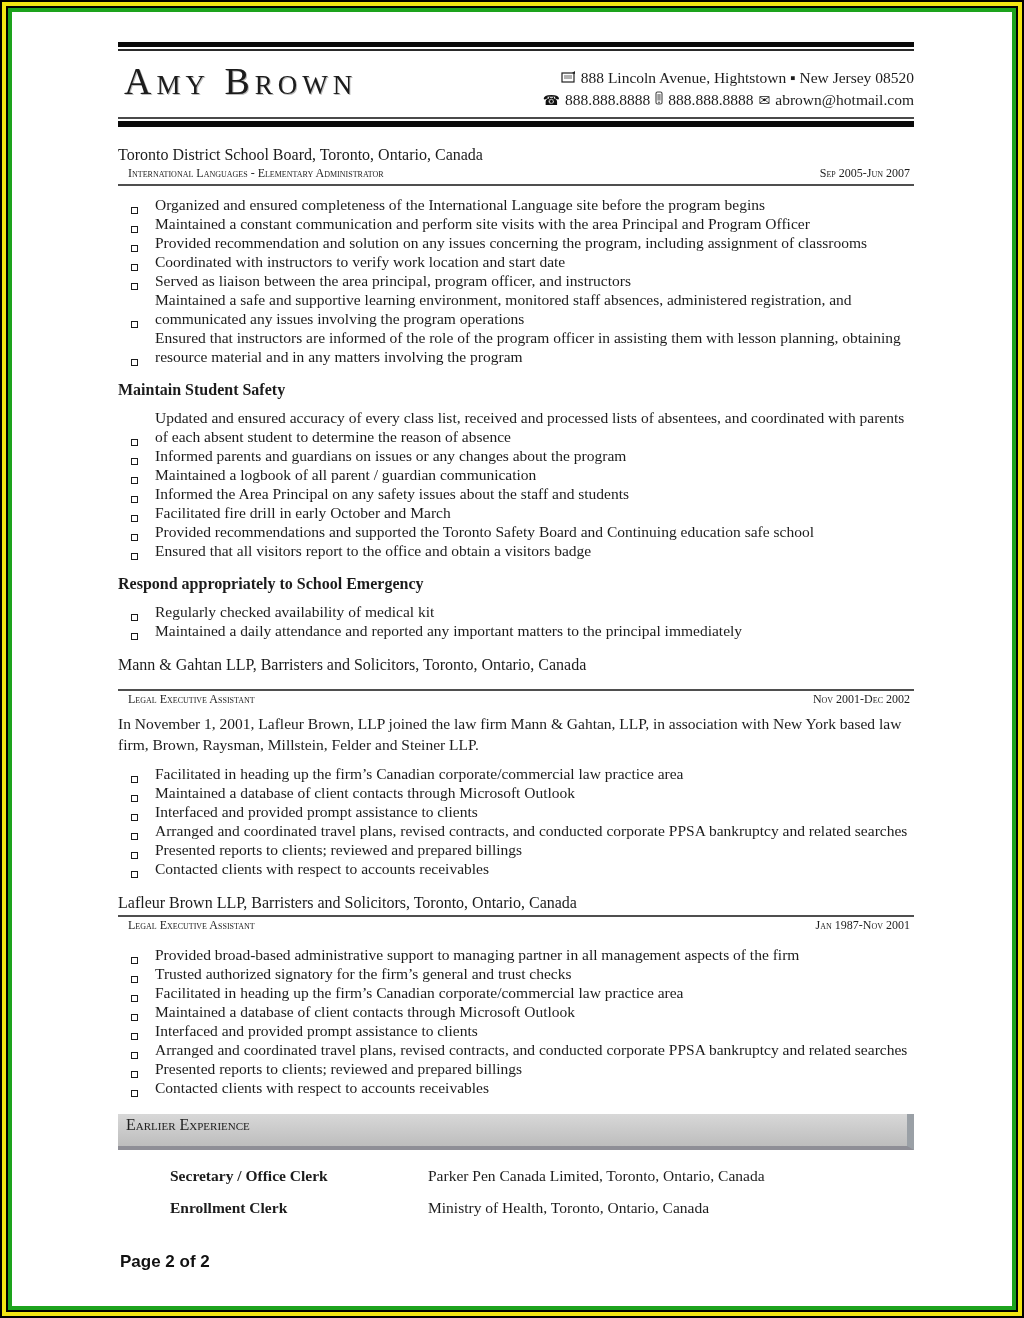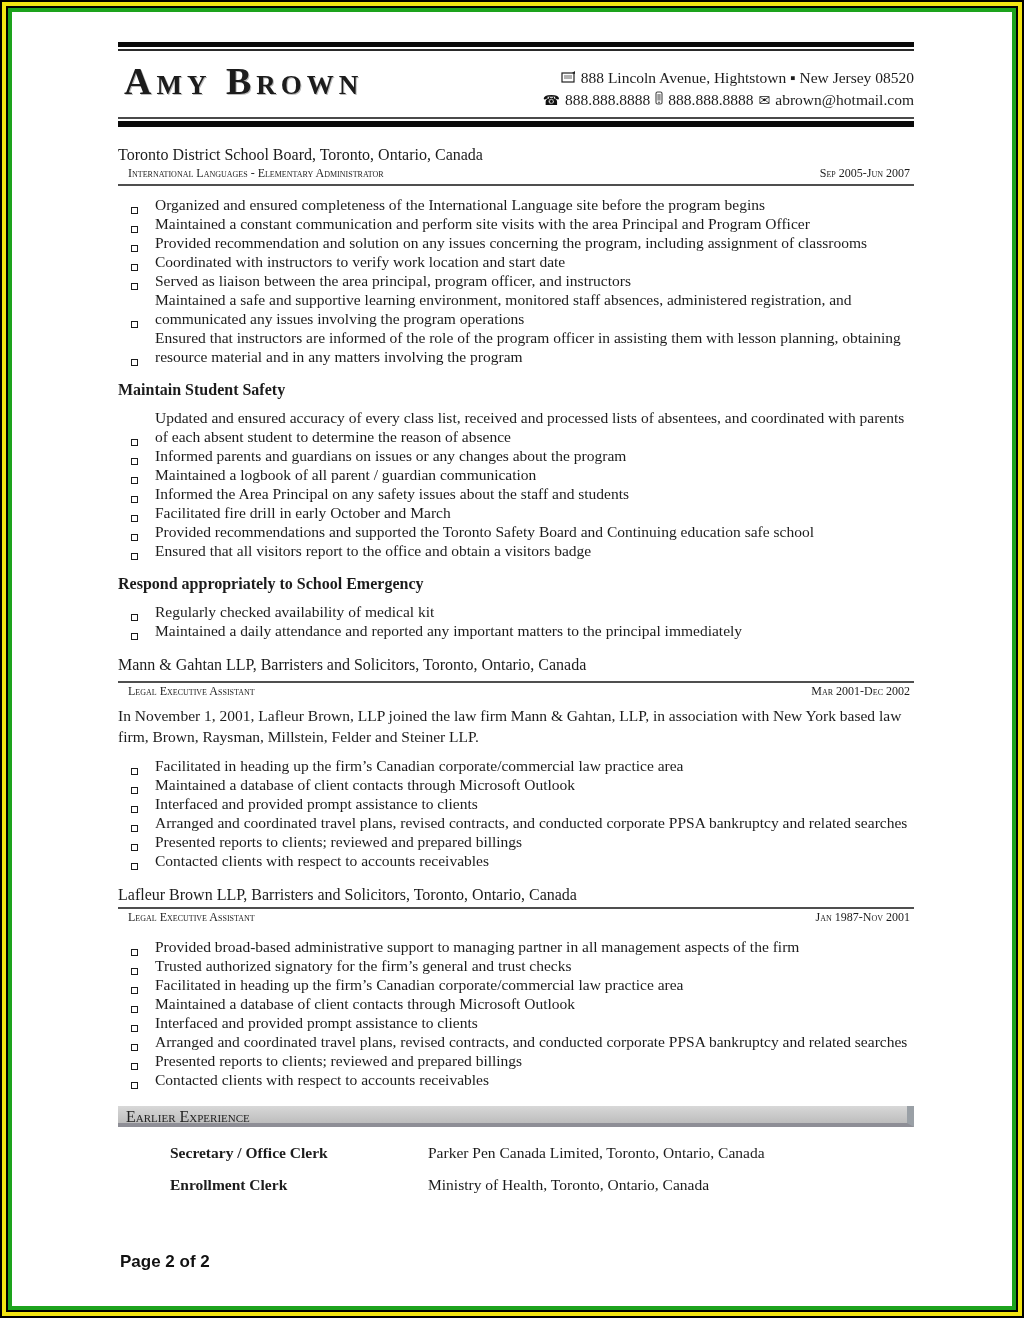--- a/index.html
+++ b/index.html
@@ -13,21 +13,21 @@
   .f2{inset:2px;border:4px solid #f2e413;}
   .f3{inset:6px;border:2px solid #000;}
   .f4{inset:8px;border:4px solid #1da31d;}
 
   .content{position:absolute;left:118px;top:42px;width:796px;}
 
   .rule-top{border-top:5px solid #0a0a0a;border-bottom:2px solid #2a2a2a;height:2px;}
   .rule-bottom{border-top:2px solid #4a4a4a;border-bottom:6px solid #0a0a0a;height:2px;margin-top:6px;}
 
   .hdr{display:flex;justify-content:space-between;align-items:flex-start;margin-top:8px;}
-  .name{font-variant:small-caps;font-weight:bold;font-size:38px;letter-spacing:5px;line-height:44px;margin-left:6px;text-shadow:1px 1px 0 #bbb;}
+  .name{font-variant:small-caps;font-weight:normal;font-size:38px;letter-spacing:5px;line-height:44px;margin-left:6px;text-shadow:1px 1px 0 #bbb;}
   .contact{text-align:right;font-size:15.5px;line-height:22px;padding-top:8px;}
   .contact .row{display:flex;justify-content:flex-end;align-items:center;gap:5px;white-space:nowrap;}
   .cicon{display:inline-block;vertical-align:-1px;}
   .glyph{font-family:"DejaVu Sans",sans-serif;font-size:14px;color:#111;}
 
   .company{font-size:16px;line-height:20px;}
   .jobhead{display:flex;justify-content:space-between;align-items:baseline;padding:1px 4px 3px 10px;}
   .jobtitle,.jobdates{font-variant:small-caps;font-weight:normal;font-size:12px;}
   .thinrule{border-bottom:2px solid #4f4f4f;}
 
@@ -36,21 +36,21 @@
   .sqw{flex:0 0 37px;box-sizing:border-box;padding-left:13px;padding-top:7px;}
   .sq{display:block;width:5px;height:5px;border:1px solid #1c1c1c;background:transparent;}
   .btxt{flex:1;font-size:15.5px;line-height:19px;}
 
   .subhead{font-weight:bold;font-size:16px;margin-top:15px;}
   .intro{font-size:15.5px;line-height:21px;margin-top:3px;}
 
   .sec{margin-top:15px;}
 
   .earlier-bar{
-    margin-top:17px;height:21px;line-height:22px;
+    margin-top:17px;height:36px;line-height:22px;
     background:linear-gradient(#d8d8d8,#bdbdbd);
     border-bottom:4px solid #8e8e96;border-right:7px solid #9aa0a6;
     font-variant:small-caps;font-size:16px;color:#222;padding-left:8px;
     box-sizing:border-box;
   }
   .earlier-rows{margin:16px 0 0 52px;display:grid;grid-template-columns:258px 1fr;row-gap:12px;font-size:15.5px;line-height:20px;}
   .role{font-weight:bold;}
 
   .footer{position:absolute;left:120px;top:1252px;font-family:"Liberation Sans",sans-serif;font-weight:bold;font-size:17px;color:#111;}
 </style>
@@ -210,24 +210,24 @@
       <li>
           <span class="sqw">
             <span class="sq"></span>
           </span>
           <span class="btxt">Maintained a daily attendance and reported any important matters to the principal immediately</span>
         </li>
     </ul>
   </div>
 
   <div class="sec">
-    <div class="company thinrule" style="padding-bottom:6px;">Mann &amp; Gahtan LLP, Barristers and Solicitors, Toronto, Ontario, Canada</div>
+    <div class="company thinrule" style="padding-bottom:14px;">Mann &amp; Gahtan LLP, Barristers and Solicitors, Toronto, Ontario, Canada</div>
     <div class="jobhead">
       <span class="jobtitle">Legal Executive Assistant</span>
-      <span class="jobdates">Mar 2001-Dec 2002</span>
+      <span class="jobdates">Nov 2001-Dec 2002</span>
     </div>
     <div class="intro">In November 1, 2001, Lafleur Brown, LLP joined the law firm Mann &amp; Gahtan, LLP, in association with New York based law firm, Brown, Raysman, Millstein, Felder and Steiner LLP.</div>
     <ul class="blist">
       <li>
           <span class="sqw">
             <span class="sq"></span>
           </span>
           <span class="btxt">Facilitated in heading up the firm’s Canadian corporate/commercial law practice area</span>
         </li>
       <li>

